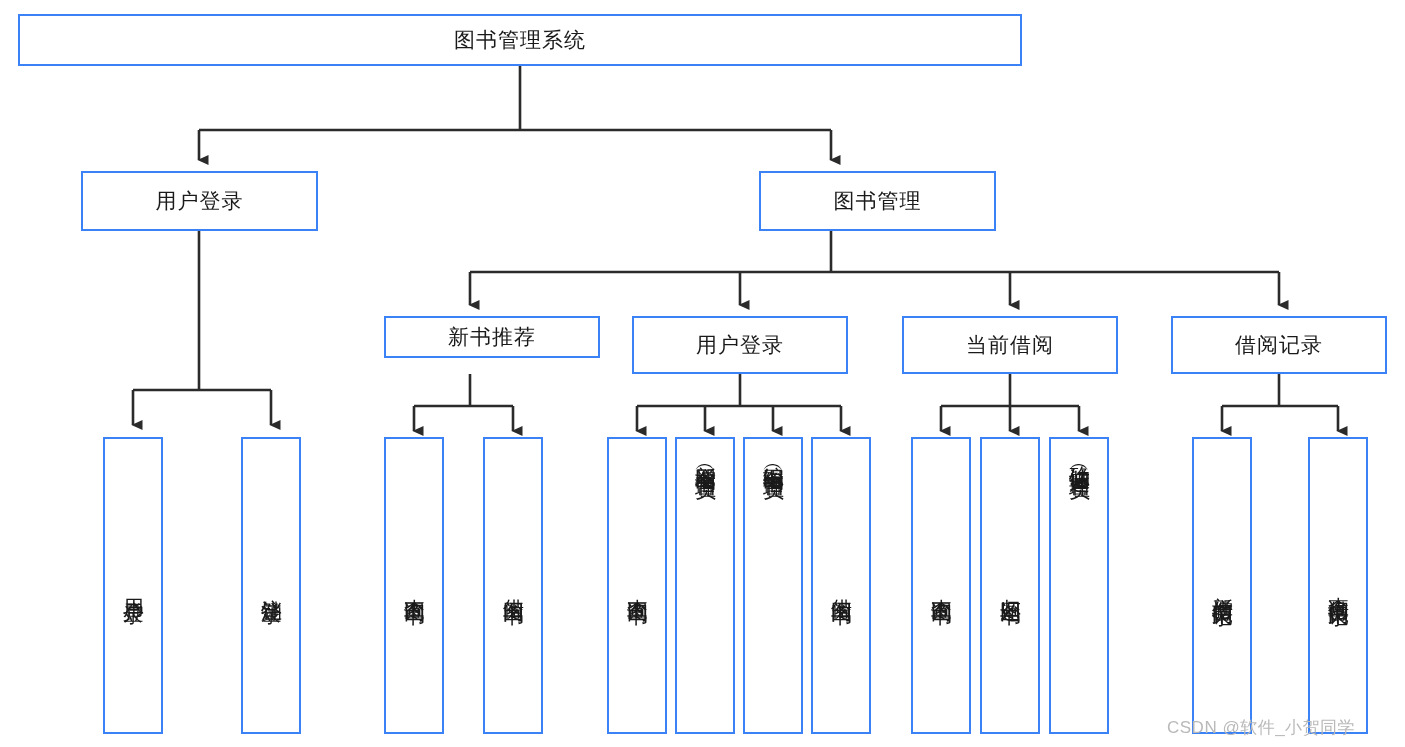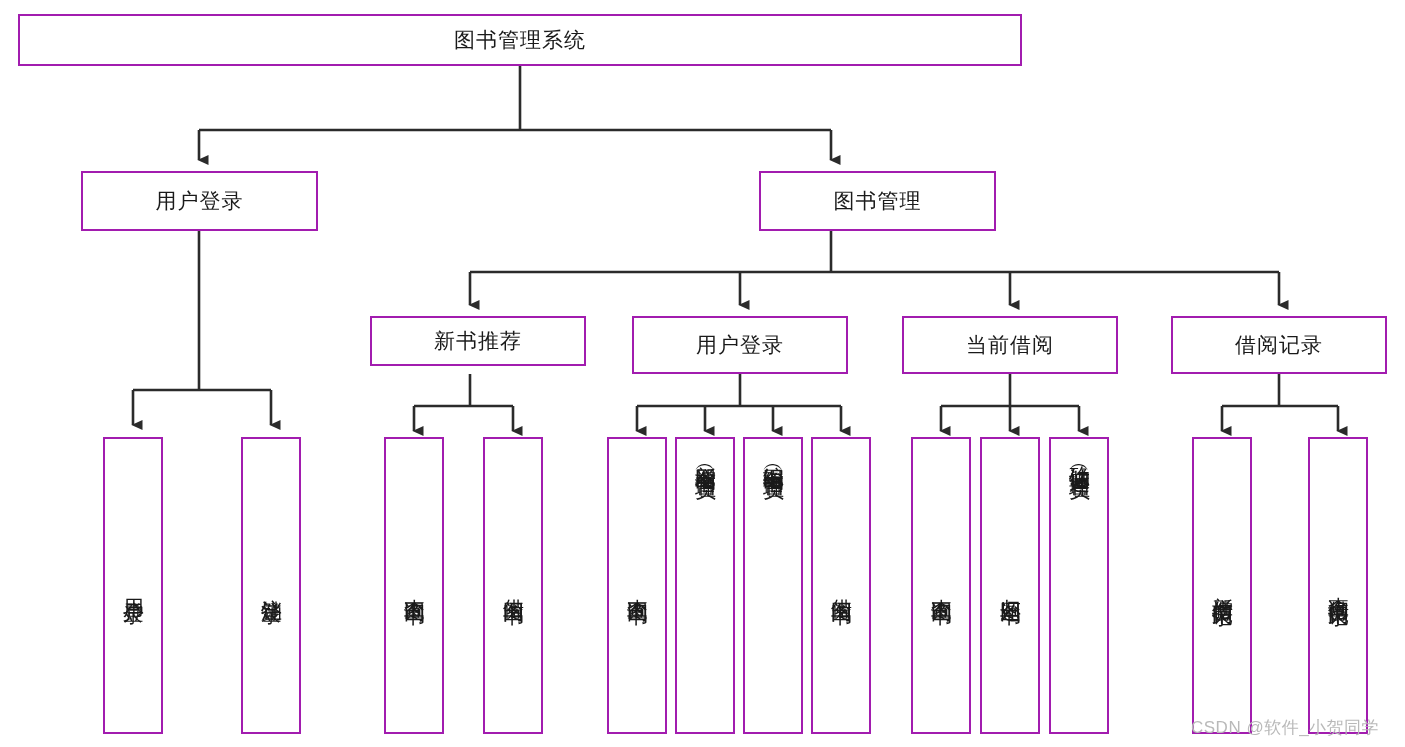--- a/index.html
+++ b/index.html
@@ -21,21 +21,21 @@
     position: absolute;
     left: 0;
     top: 0;
     width: 1405px;
     height: 747px;
     pointer-events: none;
   }
   .node {
     position: absolute;
     box-sizing: border-box;
-    border: 2px solid #a21caf;
+    border: 2px solid #3b82f6;
     background: #ffffff;
     display: flex;
     align-items: center;
     justify-content: center;
     color: #1a1a1a;
   }
   .node.h {
     font-size: 21px;
     letter-spacing: 1px;
   }
@@ -124,21 +124,21 @@
     <span>图书管理系统</span>
   </div>
 
   <div class="node h" style="left:81px; top:171px; width:237px; height:60px;">
     <span>用户登录</span>
   </div>
   <div class="node h" style="left:711px; top:171px; width:237px; height:60px;margin-left:48px;">
     <span>图书管理</span>
   </div>
 
-  <div class="node h" style="left:370px; top:316px; width:216px; height:50px;">
+  <div class="node h" style="left:384px; top:316px; width:216px; height:42px;">
     <span>新书推荐</span>
   </div>
   <div class="node h" style="left:632px; top:316px; width:216px; height:58px;">
     <span>用户登录</span>
   </div>
   <div class="node h" style="left:902px; top:316px; width:216px; height:58px;">
     <span>当前借阅</span>
   </div>
   <div class="node h" style="left:1171px; top:316px; width:216px; height:58px;">
     <span>借阅记录</span>
@@ -181,15 +181,15 @@
     <span class="vtext">确认归还（管理员）</span>
   </div>
 
   <div class="node v mid" style="left:1192px; top:437px; width:60px; height:297px;">
     <span class="vtext">新增借阅记录</span>
   </div>
   <div class="node v mid" style="left:1308px; top:437px; width:60px; height:297px;">
     <span class="vtext">查询借阅记录</span>
   </div>
 
-  <div class="watermark" style="left:1166px; top:716px;padding-left:25px;">CSDN @软件_小贺同学</div>
+  <div class="watermark" style="left:1142px; top:716px;padding-left:25px;">CSDN @软件_小贺同学</div>
 
 </div>
 
 </body></html>

